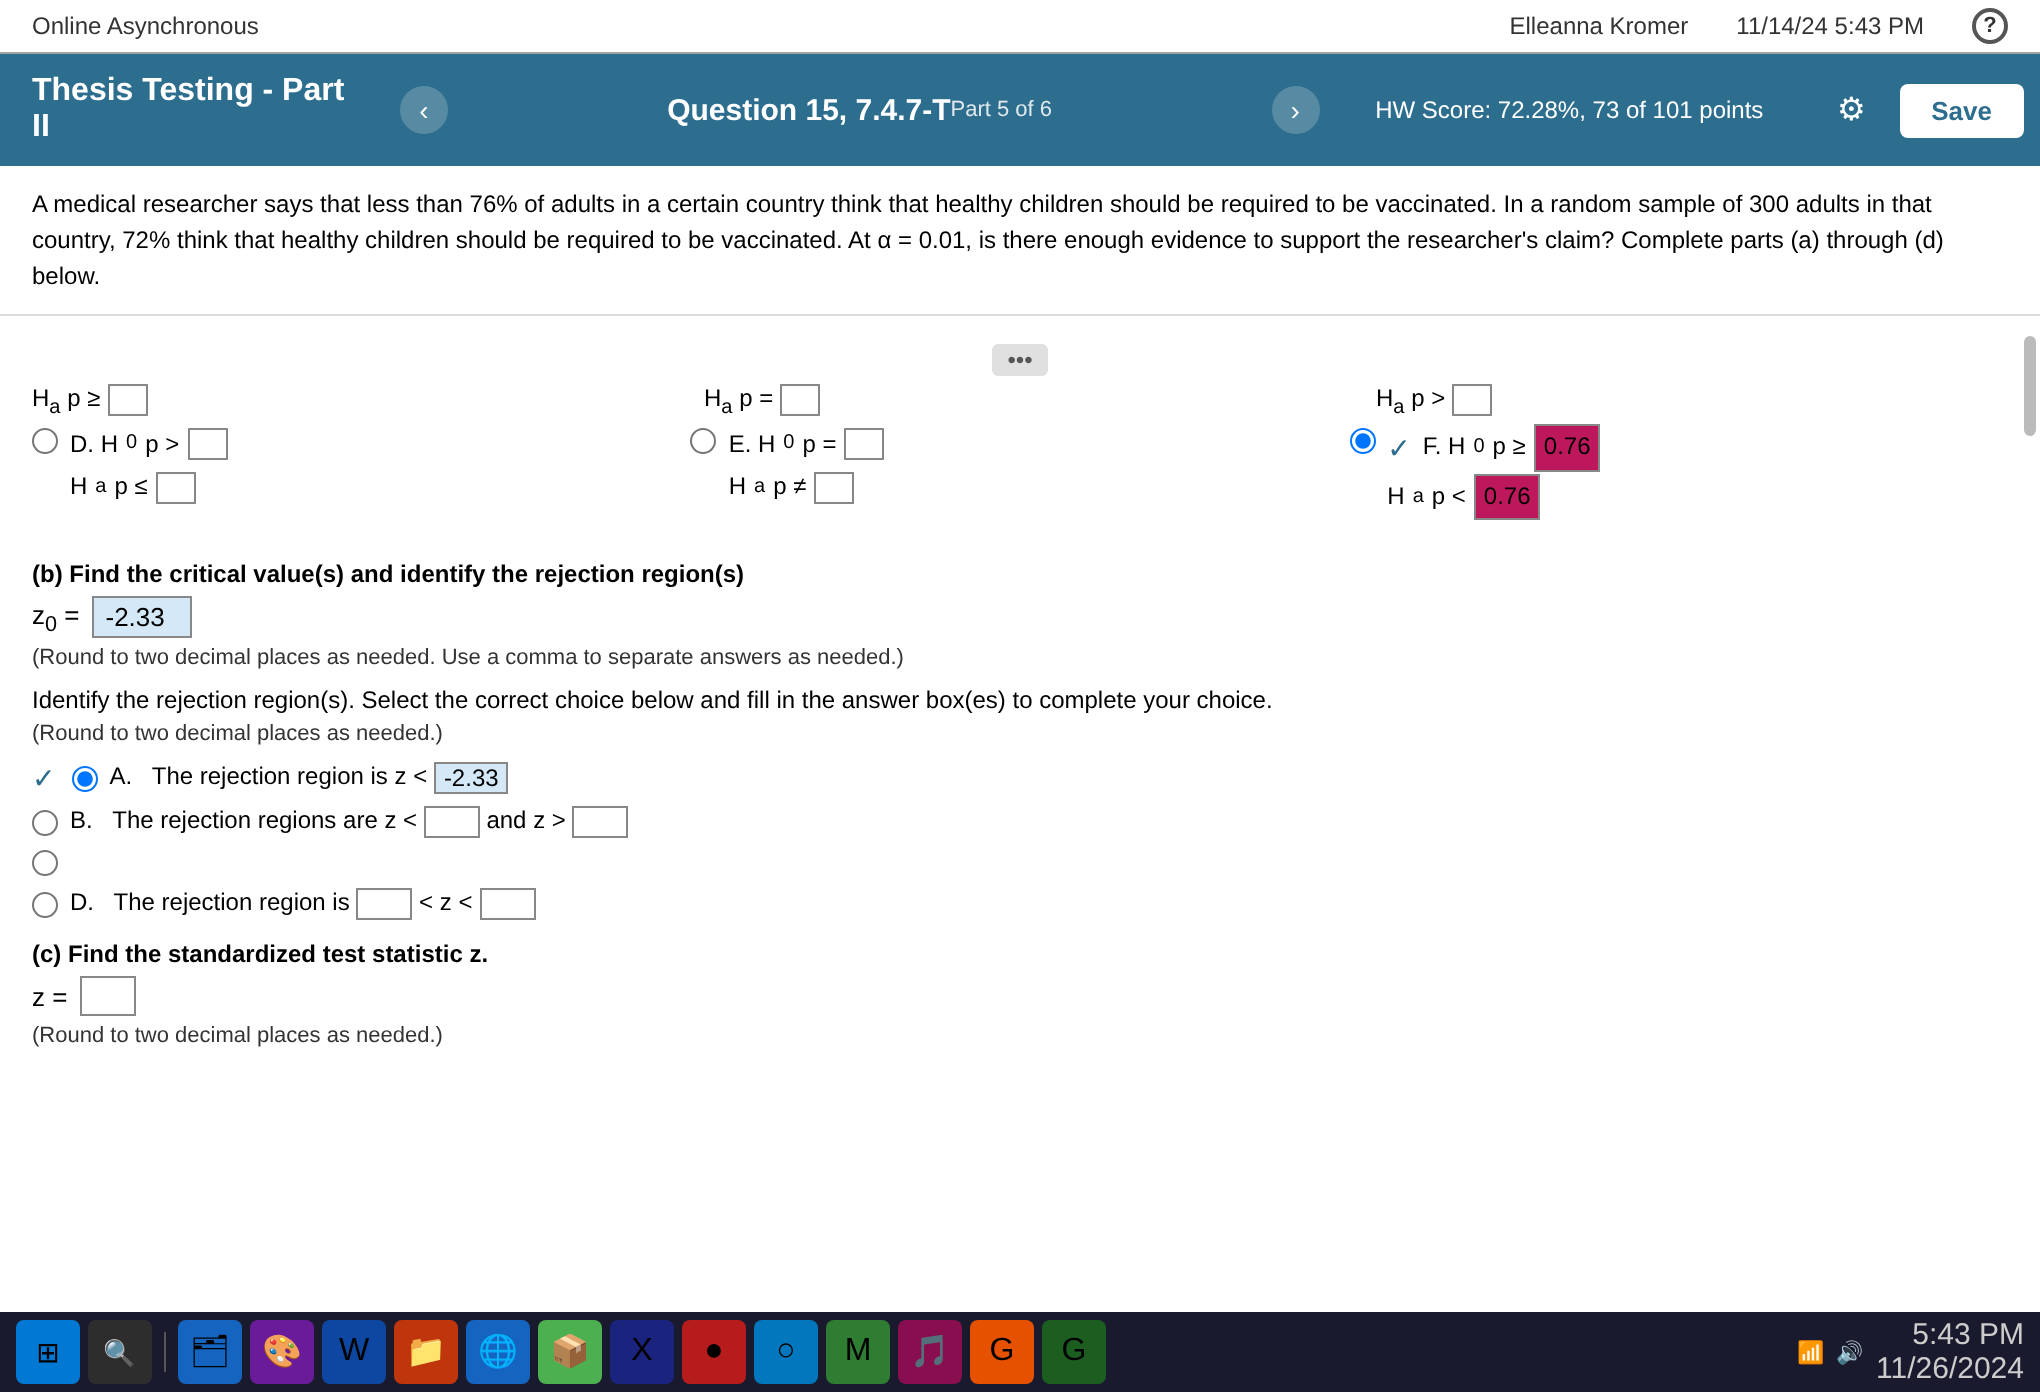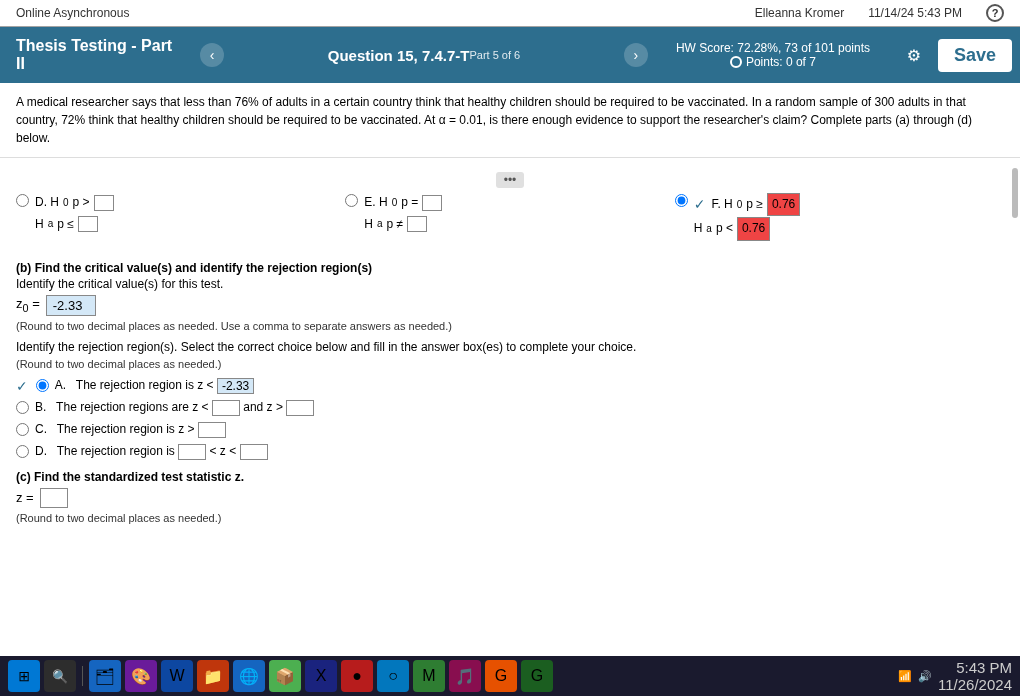--- a/index.html
+++ b/index.html
@@ -65,21 +65,21 @@
     .hw-score .points { display: flex; align-items: center; gap: 4px; justify-content: center; }
     .circle-icon { width: 12px; height: 12px; border-radius: 50%; border: 2px solid white; display: inline-block; }
 
     .nav-icons { display: flex; align-items: center; gap: 8px; padding-right: 8px; }
     .gear-btn {
       background: none; border: none; color: white; font-size: 16px; cursor: pointer;
       width: 32px; height: 32px; display: flex; align-items: center; justify-content: center;
     }
     .save-btn {
       background: white; color: #2d6e8e; border: none; border-radius: 4px;
-      padding: 6px 16px; font-weight: bold; cursor: pointer; font-size: 18px;
+      padding: 6px 16px; font-weight: bold; cursor: pointer; font-size: 13px;
     }
 
     .question-text {
       background: white;
       padding: 10px 16px;
       font-size: 12px;
       line-height: 1.5;
       border-bottom: 1px solid #ddd;
     }
 
@@ -104,21 +104,21 @@
       flex: 1;
     }
     .hyp-radio { margin-top: 2px; cursor: pointer; }
     .hyp-content { font-size: 12px; line-height: 1.8; }
     .hyp-row { display: flex; align-items: center; gap: 4px; }
     .small-box {
       width: 20px; height: 16px; border: 1px solid #888;
       display: inline-block; vertical-align: middle;
     }
     .filled-value {
-      background: #ef4444; border: 1px solid #888;
+      background: #be185d; border: 1px solid #888;
       padding: 0 4px; font-size: 12px; display: inline-block;
       vertical-align: middle; min-width: 30px;
     }
     .check-icon { color: #2d6e8e; font-size: 14px; margin-right: 2px; }
 
     .section-label { font-size: 12px; font-weight: bold; margin: 6px 0 2px 0; }
     .section-sub { font-size: 12px; margin-bottom: 4px; }
 
     .z-value-line { display: flex; align-items: center; gap: 6px; margin: 4px 0; font-size: 13px; }
     .z-input-box {
@@ -217,37 +217,50 @@
 <div class="nav-bar">
   <div class="nav-title">Thesis Testing - Part II</div>
   <button class="nav-arrow">‹</button>
   <div class="question-center">
     <div class="question-title">Question 15, 7.4.7-T</div>
     <div class="question-sub">Part 5 of 6</div>
   </div>
   <button class="nav-arrow">›</button>
   <div class="hw-score">
     <div>HW Score: 72.28%, 73 of 101 points</div>
-    <div class="points">
-      <span class="circle-icon"></span>
-      <span>Points: 0 of 7</span>
-    </div>
   </div>
   <div class="nav-icons">
     <button class="gear-btn">⚙</button>
     <button class="save-btn">Save</button>
   </div>
 </div>
 
 <div class="question-text">A medical researcher says that less than 76% of adults in a certain country think that healthy children should be required to be vaccinated. In a random sample of 300 adults in that country, 72% think that healthy children should be required to be vaccinated. At α = 0.01, is there enough evidence to support the researcher's claim? Complete parts (a) through (d) below.</div>
 
 <div class="main-content" style="position:relative;">
 
   <button class="ellipsis-btn">•••</button>
 
+  <div style="display:flex; gap:20px; margin-bottom:2px;">
+    <div style="flex:1;">
+      <div class="hyp-row" style="font-size:12px;">
+        <span>H<sub>a</sub>  p ≥ <span class="small-box"></span></span>
+      </div>
+    </div>
+    <div style="flex:1;">
+      <div class="hyp-row" style="font-size:12px;">
+        <span>H<sub>a</sub>  p = <span class="small-box"></span></span>
+      </div>
+    </div>
+    <div style="flex:1;">
+      <div class="hyp-row" style="font-size:12px;">
+        <span>H<sub>a</sub>  p &gt; <span class="small-box"></span></span>
+      </div>
+    </div>
+  </div>
 
   <div class="hypothesis-section">
 
     <div class="hyp-option">
       <input type="radio" name="hypothesis" class="hyp-radio" style="">
       <div class="hyp-content">
         <div class="hyp-row">D. H<sub>0</sub>  p &gt; <span class="small-box"></span></div>
         <div class="hyp-row">H<sub>a</sub>  p ≤ <span class="small-box"></span></div>
       </div>
     </div>
@@ -264,21 +277,20 @@
       <input type="radio" name="hypothesis" class="hyp-radio" checked="" style="">
       <div class="hyp-content">
         <div class="hyp-row"><span class="check-icon">✓</span> F. H<sub>0</sub>  p ≥ <span class="filled-value">0.76</span></div>
         <div class="hyp-row">H<sub>a</sub>  p &lt; <span class="filled-value">0.76</span></div>
       </div>
     </div>
   </div>
 
   <div>
     <div class="section-label">(b) Find the critical value(s) and identify the rejection region(s)</div>
-    <div class="section-sub">Identify the critical value(s) for this test.</div>
 
     <div class="z-value-line">
       <span>z<sub>0</sub> =</span>
       <span class="z-input-box">-2.33</span>
     </div>
     <div class="small-note">(Round to two decimal places as needed. Use a comma to separate answers as needed.)</div>
 
     <div class="section-sub">Identify the rejection region(s). Select the correct choice below and fill in the answer box(es) to complete your choice.</div>
     <div class="small-note">(Round to two decimal places as needed.)</div>
 
@@ -288,21 +300,20 @@
       <span>A. &nbsp; The rejection region is z &lt; <span class="inline-filled">-2.33</span></span>
     </div>
 
     <div class="rejection-option">
       <input type="radio" name="rejection" style="">
       <span>B. &nbsp; The rejection regions are z &lt; <span class="inline-box"></span> and z &gt; <span class="inline-box"></span></span>
     </div>
 
     <div class="rejection-option">
       <input type="radio" name="rejection" style="">
-      <span>C. &nbsp; The rejection region is z &gt; <span class="inline-box"></span></span>
     </div>
 
     <div class="rejection-option">
       <input type="radio" name="rejection" style="">
       <span>D. &nbsp; The rejection region is <span class="inline-box"></span> &lt; z &lt; <span class="inline-box"></span></span>
     </div>
   </div>
 
   <div class="part-c">
     <div class="section-label">(c) Find the standardized test statistic z.</div>

